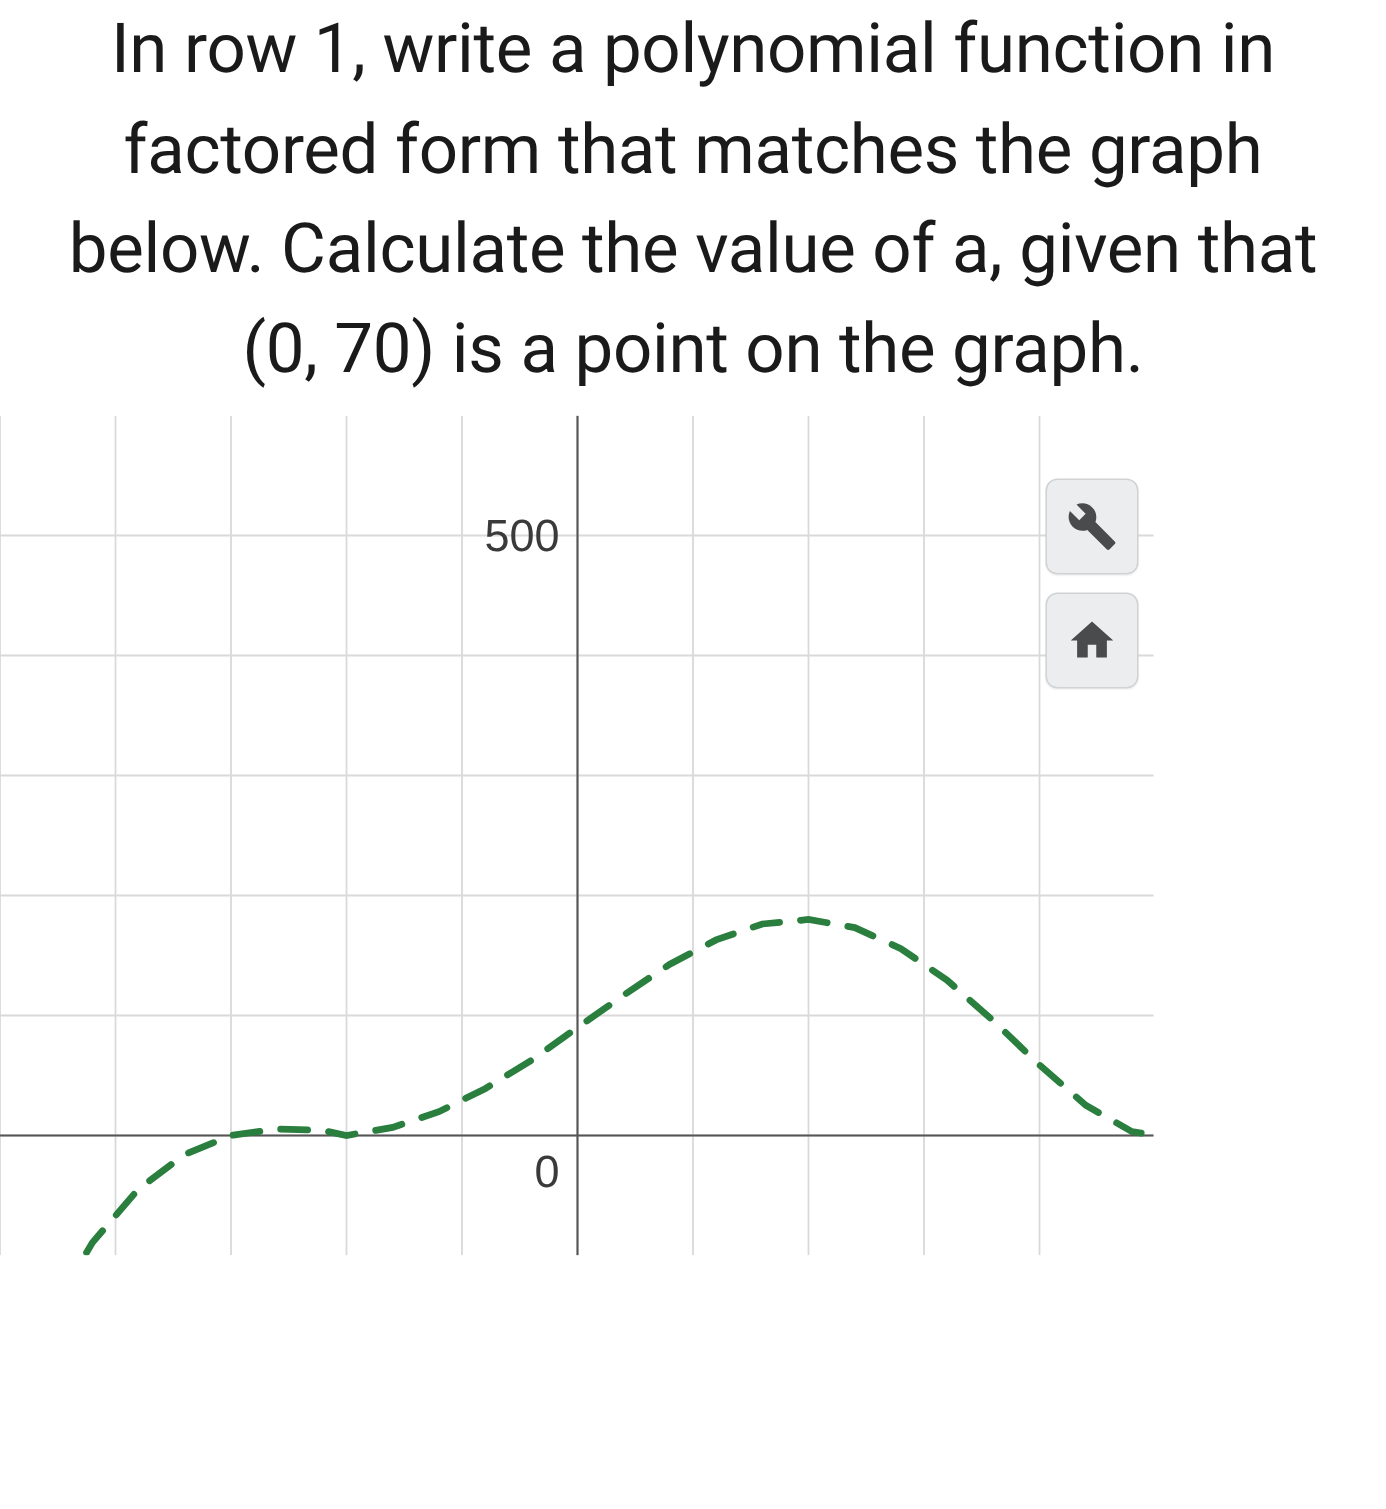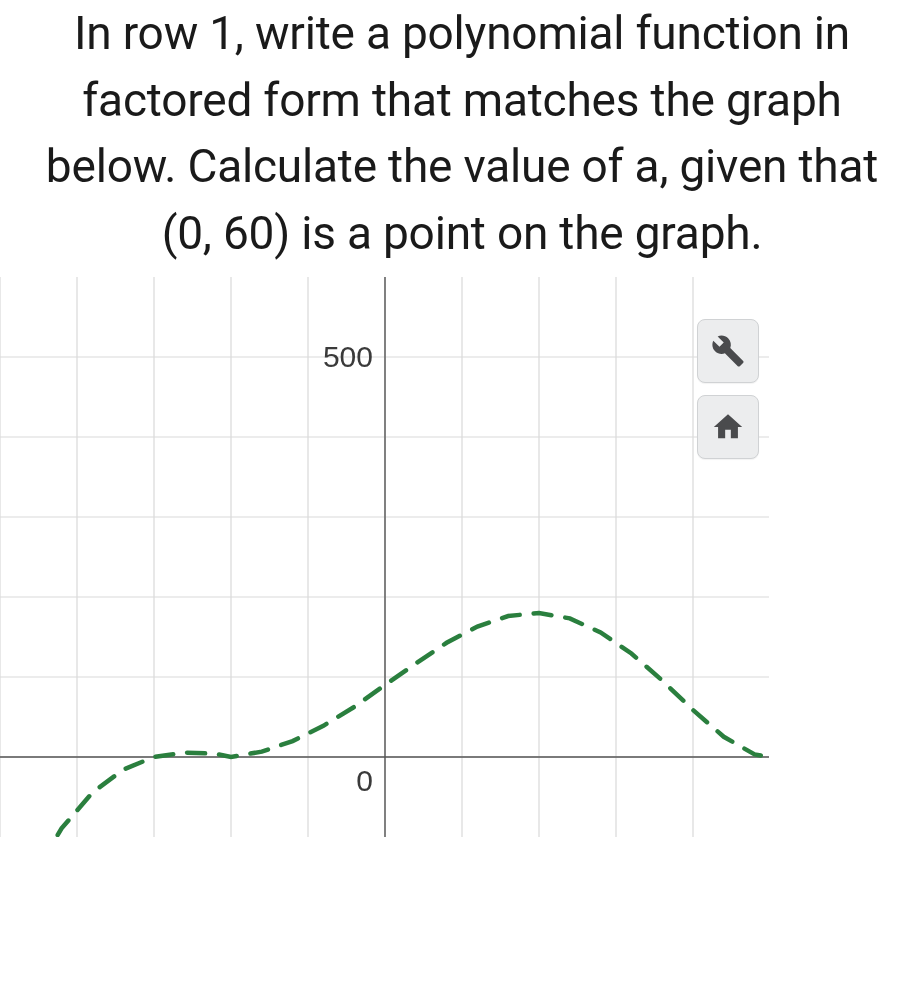--- a/index.html
+++ b/index.html
@@ -59,21 +59,21 @@
     justify-content: center;
     color: #4a4b4d;
     cursor: pointer;
     box-shadow: 0 1px 1px rgba(0,0,0,0.05);
   }
   .tool-btn svg { width: 34px; height: 34px; }
 </style>
 </head>
 <body>
 
-<div class="prompt">In row 1, write a polynomial function in factored form that matches the graph below. Calculate the value of a, given that (0, 60) is a point on the graph.</div>
+<div class="prompt">In row 1, write a polynomial function in factored form that matches the graph below. Calculate the value of a, given that (0, 70) is a point on the graph.</div>
 
 <div class="chart-wrap">
   <svg class="graph" id="graph-svg" viewBox="0 0 924 560">
     <g id="grid-layer">
         <line x1="0" x2="0" y1="0" y2="560" class="grid-stroke"></line>
         <line x1="77" x2="77" y1="0" y2="560" class="grid-stroke"></line>
         <line x1="154" x2="154" y1="0" y2="560" class="grid-stroke"></line>
         <line x1="231" x2="231" y1="0" y2="560" class="grid-stroke"></line>
         <line x1="308" x2="308" y1="0" y2="560" class="grid-stroke"></line>
         <line x1="385" x2="385" y1="0" y2="560" class="grid-stroke"></line>

